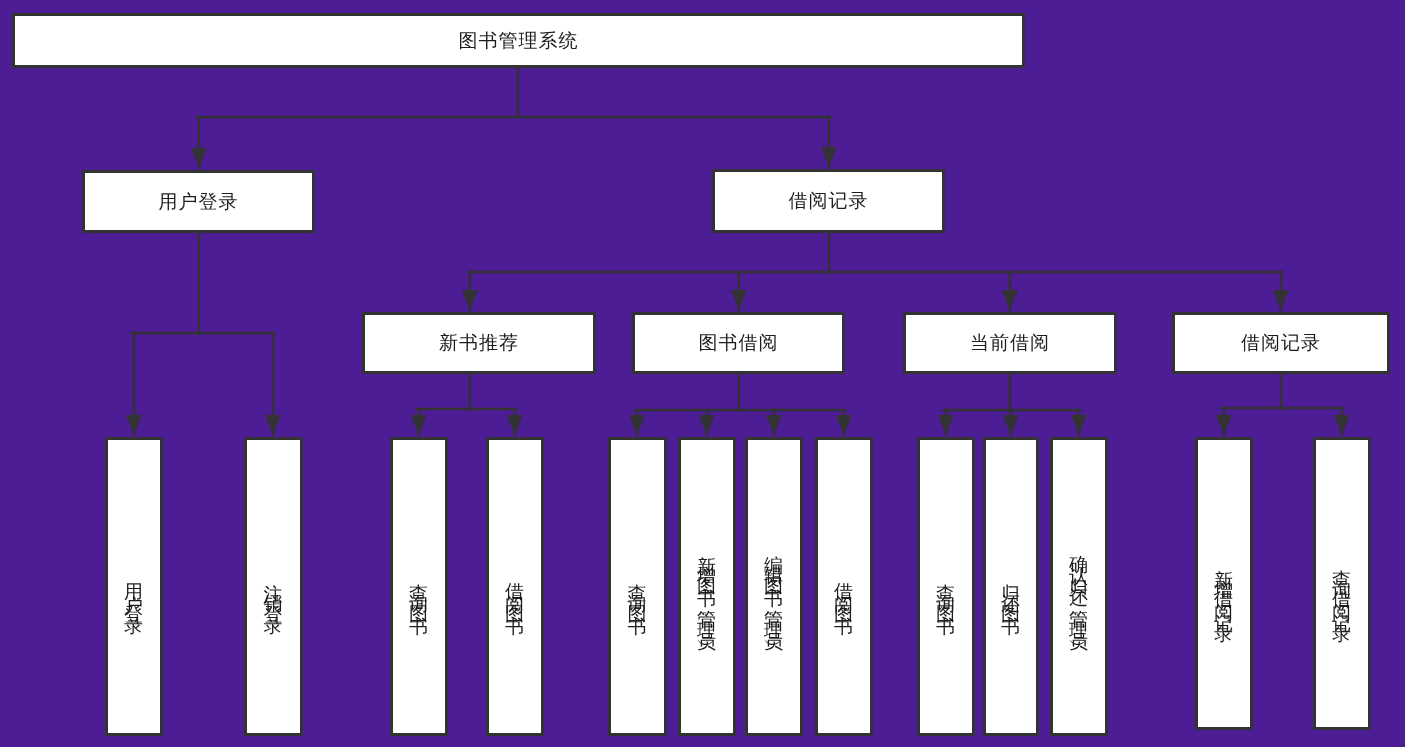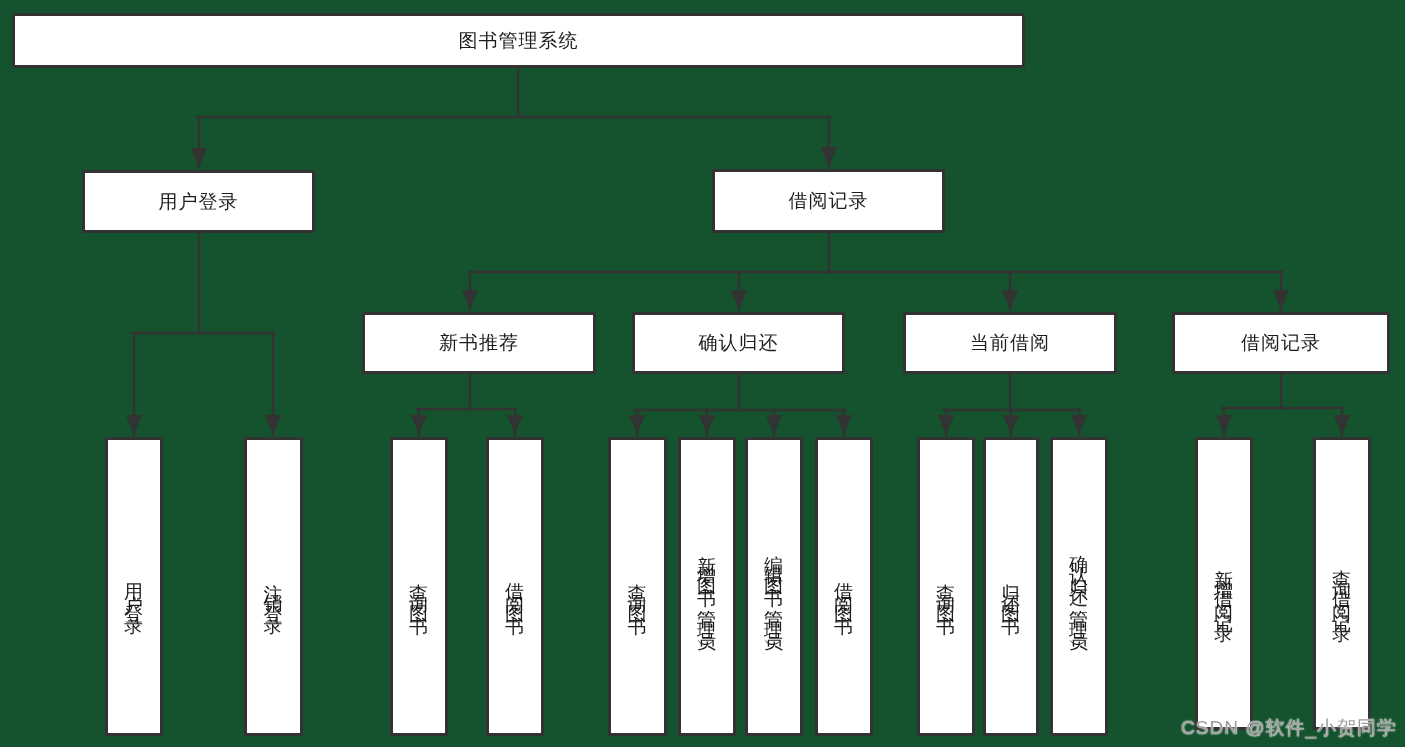--- a/index.html
+++ b/index.html
@@ -1,19 +1,19 @@
 <!DOCTYPE html>
 <html><head>
 <meta charset="utf-8">
 <style>
   html,body{margin:0;padding:0;background:#fff;}
   #canvas{
     position:relative;
     width:1405px;height:747px;
-    background:#14532d;
+    background:#4c1d95;
     font-family:"Liberation Sans","DejaVu Sans",sans-serif;
     overflow:hidden;
   }
   #connectors{position:absolute;left:0;top:0;width:1405px;height:747px;pointer-events:none;}
   .node{
     position:absolute;
     box-sizing:border-box;
     border:3px solid #333333;
     background:#ffffff;
     display:flex;align-items:center;justify-content:center;
@@ -85,21 +85,21 @@
       <line x1="1342" y1="408" x2="1342" y2="435" marker-end="url(#arrow)"></line>
     </g>
   </svg>
 
   <div class="node h-node" style="left:12px;top:13px;width:1013px;height:55px;">图书管理系统</div>
 
   <div class="node h-node" style="left:82px;top:170px;width:233px;height:63px;">用户登录</div>
   <div class="node h-node" style="left:712px;top:169px;width:233px;height:64px;">借阅记录</div>
 
   <div class="node h-node" style="left:362px;top:312px;width:234px;height:62px;">新书推荐</div>
-  <div class="node h-node" style="left:632px;top:312px;width:213px;height:62px;">确认归还</div>
+  <div class="node h-node" style="left:632px;top:312px;width:213px;height:62px;">图书借阅</div>
   <div class="node h-node" style="left:903px;top:312px;width:214px;height:62px;">当前借阅</div>
   <div class="node h-node" style="left:1172px;top:312px;width:218px;height:62px;">借阅记录</div>
 
   <div class="node leaf" style="left:105px;top:437px;width:58px;height:299px;">用户登录</div>
   <div class="node leaf" style="left:244px;top:437px;width:59px;height:299px;">注销登录</div>
 
   <div class="node leaf" style="left:390px;top:437px;width:58px;height:299px;">查询图书</div>
   <div class="node leaf" style="left:486px;top:437px;width:58px;height:299px;">借阅图书</div>
 
   <div class="node leaf" style="left:608px;top:437px;width:59px;height:299px;">查询图书</div>
@@ -107,14 +107,13 @@
   <div class="node leaf" style="left:745px;top:437px;width:58px;height:299px;">编辑图书（管理员）</div>
   <div class="node leaf" style="left:815px;top:437px;width:58px;height:299px;">借阅图书</div>
 
   <div class="node leaf" style="left:917px;top:437px;width:58px;height:299px;">查询图书</div>
   <div class="node leaf" style="left:983px;top:437px;width:56px;height:299px;">归还图书</div>
   <div class="node leaf" style="left:1050px;top:437px;width:58px;height:299px;">确认归还（管理员）</div>
 
   <div class="node leaf" style="left:1195px;top:437px;width:58px;height:293px;">新增借阅记录</div>
   <div class="node leaf" style="left:1313px;top:437px;width:58px;height:293px;">查询借阅记录</div>
 
-  <div class="watermark">CSDN @软件_小贺同学</div>
 </div>
 
 </body></html>

